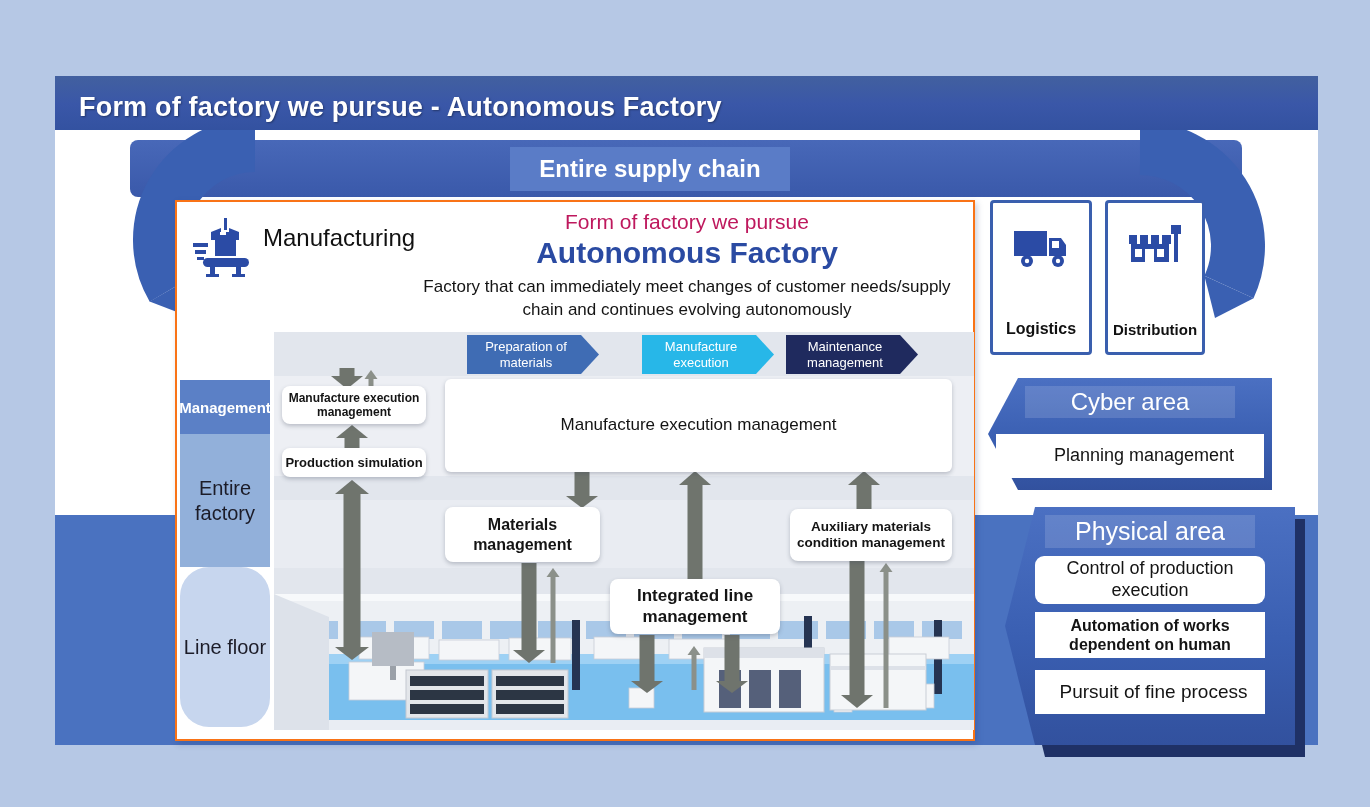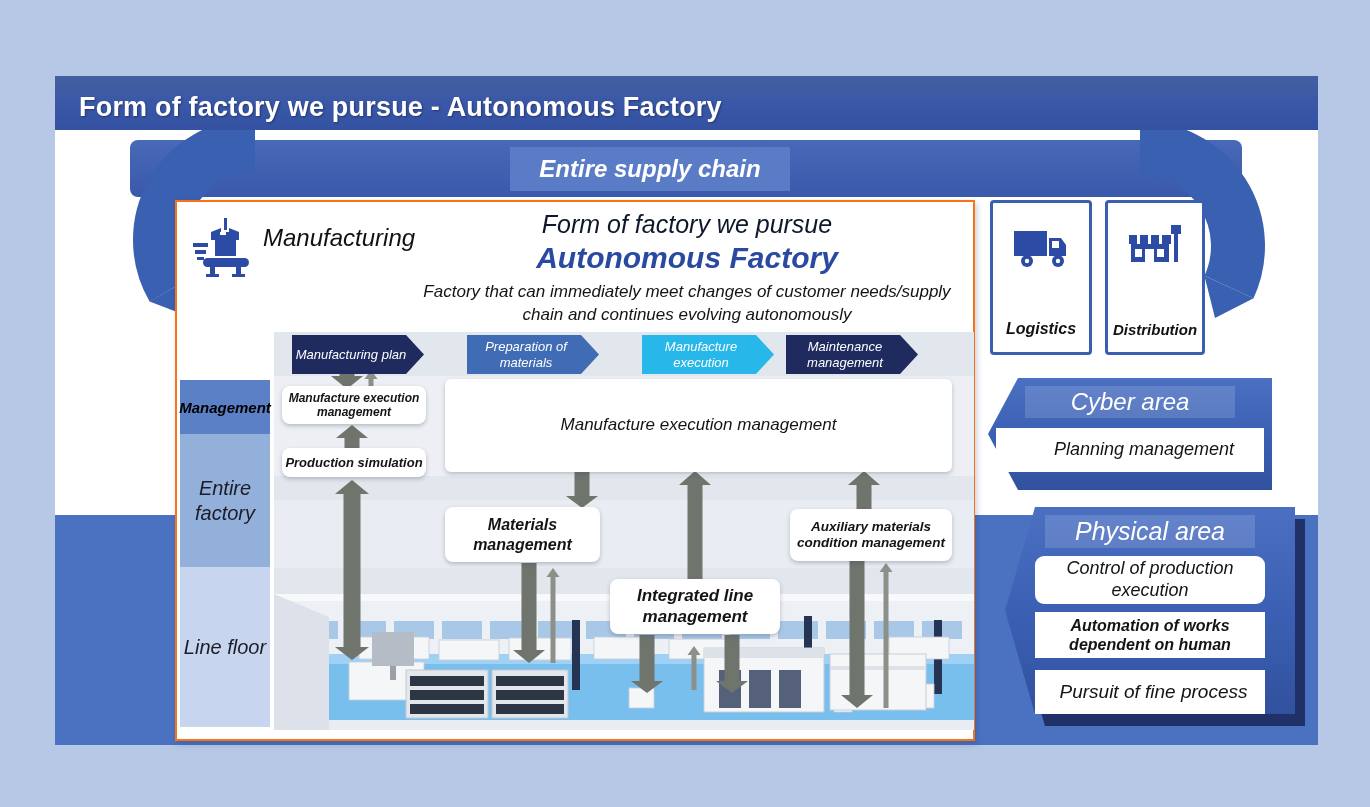--- a/index.html
+++ b/index.html
@@ -4,41 +4,41 @@
 <style>
   * { margin:0; padding:0; box-sizing:border-box; }
   html,body { width:1370px; height:807px; font-family:"Liberation Sans", sans-serif; }
   .page { position:relative; width:1370px; height:807px; background:#b6c8e5; overflow:hidden; }
   .slide { position:absolute; left:55px; top:68px; width:1263px; height:677px; }
   .title-bar { position:absolute; left:0; top:8px; width:1263px; height:62px;
     background:linear-gradient(180deg,#42609f 0%,#3a57a8 45%,#31509e 100%);
     display:flex; align-items:center; padding-left:24px; }
   .title-bar h1 { color:#fff; font-size:27px; font-weight:bold; letter-spacing:.2px;
     text-shadow:1px 1px 2px rgba(0,0,0,.35); }
-  .slide-body { position:absolute; left:0; top:62px; width:1263px; height:615px; background:#fff;font-style:italic; }
+  .slide-body { position:absolute; left:0; top:62px; width:1263px; height:615px; background:#fff; }
   .lower-band { position:absolute; left:0; top:385px; width:1263px; height:230px; background:#4a72c0; z-index:0; }
   .loop-svg { position:absolute; left:0; top:0; width:1263px; height:615px; z-index:1; pointer-events:none; }
   .supply-label { position:absolute; left:455px; top:17px; width:280px; height:44px; z-index:2;
     background:#5a7cc7; color:#fff; font-size:24px; font-weight:bold;
     display:flex; align-items:center; justify-content:center; }
 
   
   .main-panel { position:absolute; left:120px; top:70px; width:800px; height:541px; z-index:3;
     background:#fff; border:2px solid #f97316; box-shadow:2px 3px 6px rgba(40,60,110,.25); }
   .mfg-head { position:absolute; left:14px; top:14px; display:flex; align-items:flex-start; }
   .mfg-label { font-size:24px; color:#111; margin-left:6px; margin-top:8px; }
   .headline { position:absolute; left:240px; top:8px; width:540px; text-align:center; }
-  .headline .pursue { color:#0f172a; font-size:25px;text-align:center; }
+  .headline .pursue { color:#be185d; font-size:21px;text-align:center; }
   .headline .main { color:#2a4aa2; font-size:30px; font-weight:bold; margin-top:2px; }
   .headline .desc { color:#141414; font-size:17px; margin-top:6px; line-height:1.35; }
 
   .sidebar-block { position:absolute; left:3px; width:90px; display:flex; align-items:center; justify-content:center; text-align:center; }
-  .layer-management { top:178px; height:54px; background:#5b80c6; color:#000000; font-weight:bold; font-size:15px; }
+  .layer-management { top:178px; height:54px; background:#5b80c6; color:#ffffff; font-weight:bold; font-size:15px; }
   .layer-entire { top:232px; height:133px; background:#92b0da; color:#1c1c28; font-size:20px; line-height:1.25; }
-  .layer-line { top:365px; height:160px; background:#c7d6ee; color:#1c1c28; font-size:20px; line-height:1.25; }
+  .layer-line { top:365px; height:160px; background:#c7d6ee; color:#1c1c28; font-size:20px; line-height:1.25;border-radius:29px; }
 
   .diagram { position:absolute; left:97px; top:130px; width:700px; height:398px; background:#e2e6ed; overflow:hidden; }
   .diagram .stripe { position:absolute; left:0; width:700px; background:#edeff4; }
   .scene-svg { position:absolute; left:0; top:0; width:700px; height:398px; }
 
   .chevron { position:absolute; top:3px; height:39px; width:132px; color:#fff; font-size:13px; line-height:1.2;
     display:flex; align-items:center; justify-content:center; text-align:center; padding-right:14px;
     clip-path:polygon(0 0, calc(100% - 18px) 0, 100% 50%, calc(100% - 18px) 100%, 0 100%); }
   .chev-1 { left:18px;  background:#1f2a5e; }
   .chev-2 { left:193px; background:#3f6cb4; }
@@ -59,29 +59,29 @@
   .node-box { position:absolute; top:70px; height:155px; background:#fff; border:3px solid #3a5fae; border-radius:4px; z-index:3;
     display:flex; flex-direction:column; align-items:center; justify-content:space-between; padding:20px 4px 14px 4px; }
   .node-logistics { left:935px; width:102px; }
   .node-distribution { left:1050px; width:100px; }
   .node-box .label { color:#111; font-weight:bold; font-size:16px; }
 
   .area-panel { position:absolute; z-index:3; color:#fff; }
   .area-shape { position:absolute; inset:0; background:linear-gradient(180deg,#4b70c2 0%,#3a5fb2 55%,#32519e 100%);
     clip-path:polygon(30px 0, 100% 0, 100% 100%, 30px 100%, 0 50%); }
   .cyber-panel { left:933px; top:248px; width:284px; height:112px; }
-  .physical-panel { left:950px; top:377px; width:290px; height:207px; }
+  .physical-panel { left:950px; top:377px; width:290px; height:238px; }
   .physical-panel .shadow { position:absolute; left:10px; top:12px; width:100%; height:100%; background:#1f3166;
     clip-path:polygon(30px 0, 100% 0, 100% 100%, 30px 100%, 0 50%); }
   .area-title { position:relative; text-align:center; margin:8px auto 0 auto; width:210px; padding:2px 0;
     background:rgba(255,255,255,.14); font-size:24px; }
   .physical-panel .area-title { font-size:25px; }
   .area-item { position:relative; margin:8px auto 0 auto; background:#fff; color:#141414;
     display:flex; align-items:center; justify-content:center; text-align:center; line-height:1.2; }
-  .cyber-item { width:268px; height:44px; font-size:18px; margin-top:10px;padding-left:28px; }
+  .cyber-item { width:268px; height:44px; font-size:18px; margin-top:16px;padding-left:28px; }
   .phys-item-1 { width:230px; height:48px; font-size:18px;border-radius:9px; }
   .phys-item-2 { width:230px; height:46px; font-size:16px; font-weight:bold; }
   .phys-item-3 { width:230px; height:44px; font-size:19px; margin-top:12px;padding-left:7px; }
 </style>
 </head>
 <body>
 
 <div class="page">
   <div class="slide">
 
@@ -242,21 +242,20 @@
                 <rect x="94.5" y="47" width="5" height="10"></rect>
               <polygon points="272.5,245 285.5,245 279,236"></polygon>
                 <rect x="276.5" y="245" width="5" height="86"></rect>
               <polygon points="413.5,323 426.5,323 420,314"></polygon>
                 <rect x="417.5" y="323" width="5" height="35"></rect>
               <polygon points="605.5,240 618.5,240 612,231"></polygon>
                 <rect x="609.5" y="240" width="5" height="136"></rect>
             </g>
           </svg>
 
-          <div class="chevron chev-1">Manufacturing plan</div>
           <div class="chevron chev-2">Preparation of materials</div>
           <div class="chevron chev-3">Manufacture execution</div>
           <div class="chevron chev-4">Maintenance management</div>
 
           <div class="wbox box-mgmt1">Manufacture execution management</div>
           <div class="wbox box-mgmt2">Production simulation</div>
           <div class="wbox box-exec">Manufacture execution management</div>
           <div class="wbox box-materials">Materials management</div>
           <div class="wbox box-aux">Auxiliary materials condition management</div>
           <div class="wbox box-integrated">Integrated line management</div>

